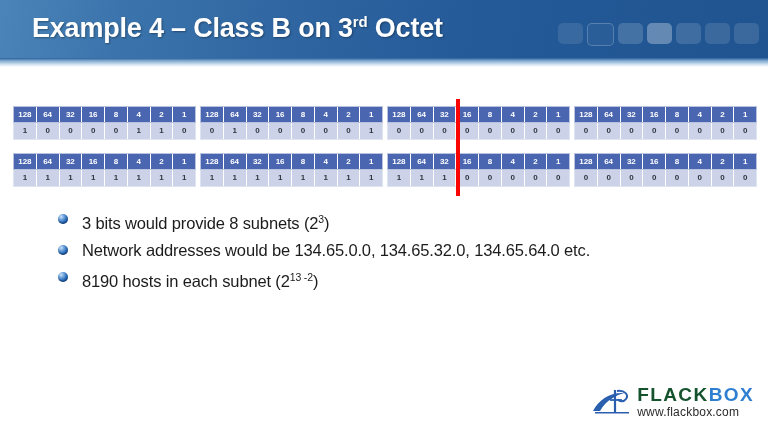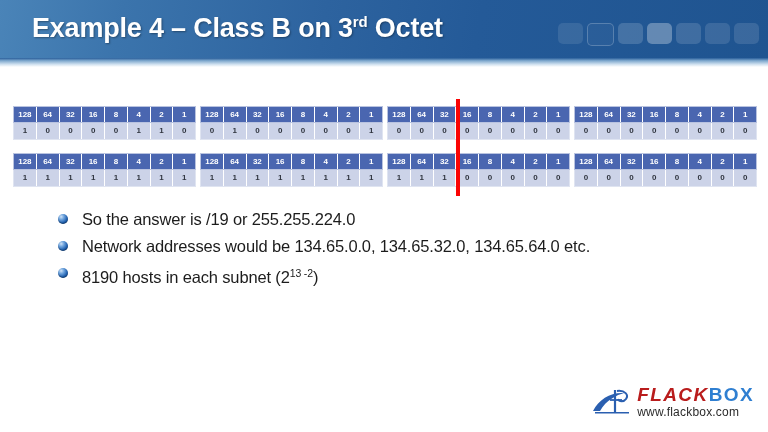--- a/index.html
+++ b/index.html
@@ -174,21 +174,21 @@
     display: flex;
     flex-direction: column;
     line-height: 1;
   }
   #logo-wordmark {
     font-size: 19px;
     font-weight: bold;
     letter-spacing: 1.4px;
     white-space: nowrap;
   }
-  #logo-wordmark .lw-dark { color: #b91c1c; font-style: italic; }
+  #logo-wordmark .lw-dark { color: #14532d; }
   #logo-wordmark .lw-blue { color: #2f7fd1; }
   #logo-url {
     font-size: 12px;
     color: #2b2b2b;
     letter-spacing: 0.2px;
     margin-top: 2px;
   }
 </style>
 </head>
 <body>
@@ -384,21 +384,21 @@
         <div class="cell">0</div>
         <div class="cell">0</div>
         <div class="cell">0</div>
         <div class="cell">0</div>
       </div>
     </div>
   </div>
 <div id="subnet-divider"></div>
 
 <div id="bullet-list">
-    <div class="bullet-item"><span class="bullet-dot"></span><span>So the answer is /19 or 255.255.224.0</span></div>
+    <div class="bullet-item"><span class="bullet-dot"></span><span>3 bits would provide 8 subnets (2</span><sup>3</sup><span>)</span></div>
     <div class="bullet-item"><span class="bullet-dot"></span><span>Network addresses would be 134.65.0.0, 134.65.32.0, 134.65.64.0 etc.</span></div>
     <div class="bullet-item"><span class="bullet-dot"></span><span>8190 hosts in each subnet (2</span><sup>13 -2</sup><span>)</span></div>
   </div>
 
 <div id="flackbox-logo">
   <svg id="logo-mark" viewBox="0 0 42 30">
     <path d="M2 24 C 8 12, 20 5, 33 6 C 26 8, 15 13, 9 24 Z" fill="#2a5fb0"></path>
     <path d="M4 25 L 38 25 L 38 26.5 L 4 26.5 Z" fill="#2a5fb0"></path>
     <path d="M26 4 C 34 3, 38 8, 35 12 C 33 15, 28 15, 27 12" fill="none" stroke="#2a5fb0" stroke-width="2"></path>
     <path d="M24 3 L 24 26" stroke="#2a5fb0" stroke-width="2.2" fill="none"></path>

